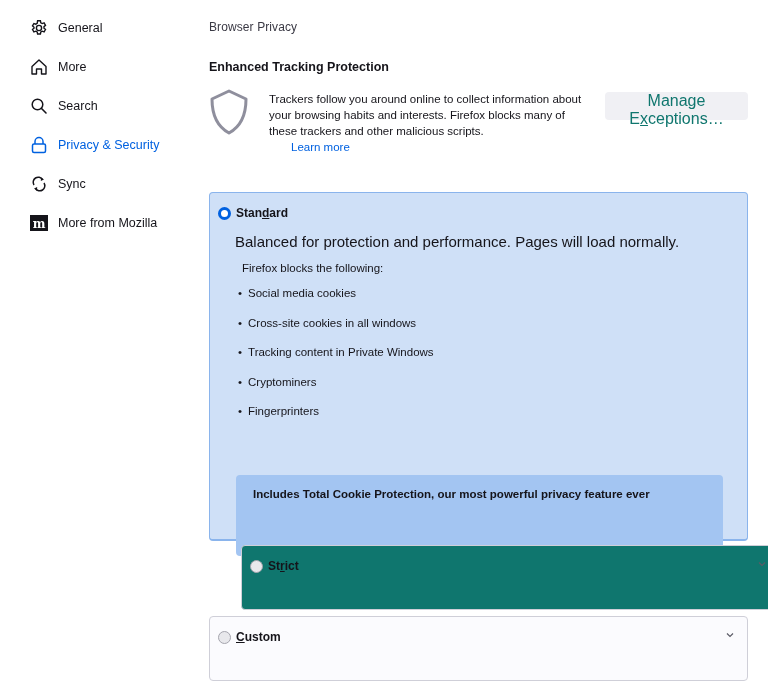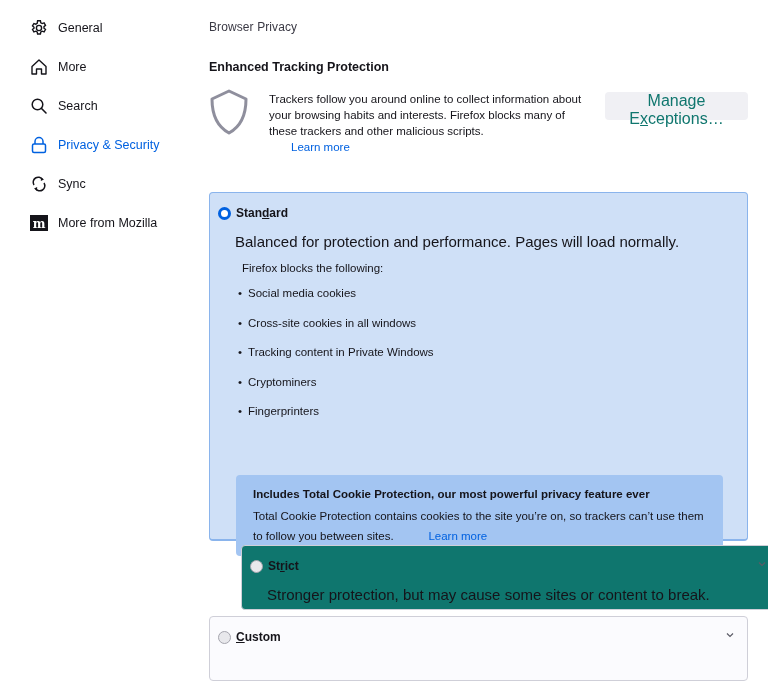--- a/index.html
+++ b/index.html
@@ -134,36 +134,31 @@
     <div class="cat-desc" style="top:40px">Balanced for protection and performance. Pages will load normally.</div>
     <div class="blocks-title">Firefox blocks the following:</div>
     <div class="block-item" style="top:94px">Social media cookies</div>
     <div class="block-item" style="top:124px">Cross-site cookies in all windows</div>
     <div class="block-item" style="top:153px">Tracking content in Private Windows</div>
     <div class="block-item" style="top:183px">Cryptominers</div>
     <div class="block-item" style="top:212px">Fingerprinters</div>
 
     <div class="tcp">
       <div class="tcp-title">Includes Total Cookie Protection, our most powerful privacy feature ever</div>
-      <div class="tcp-desc">
-        <span>Total Cookie Protection contains cookies to the site you’re on, so trackers can’t use them to follow you between sites.</span>&nbsp;&nbsp;&nbsp;
-        <span class="link">Learn more</span>
-      </div>
     </div>
   </section>
 
   <section class="cat strict">
     <div class="cat-head">
       <span class="radio off"></span>
       <span class="cat-label"><span>St</span><u>r</u><span>ict</span></span>
     </div>
     <svg class="chevron" viewBox="0 0 10 8">
         <path d="M2 2.5l3 3 3-3" fill="none" stroke="#5b5b66" stroke-width="1.2"></path>
       </svg>
-    <div class="cat-desc" style="top:40px">Stronger protection, but may cause some sites or content to break.</div>
   </section>
 
   <section class="cat custom">
     <div class="cat-head">
       <span class="radio off"></span>
       <span class="cat-label"><span></span><u>C</u><span>ustom</span></span>
     </div>
     <svg class="chevron" viewBox="0 0 10 8">
         <path d="M2 2.5l3 3 3-3" fill="none" stroke="#5b5b66" stroke-width="1.2"></path>
       </svg>

